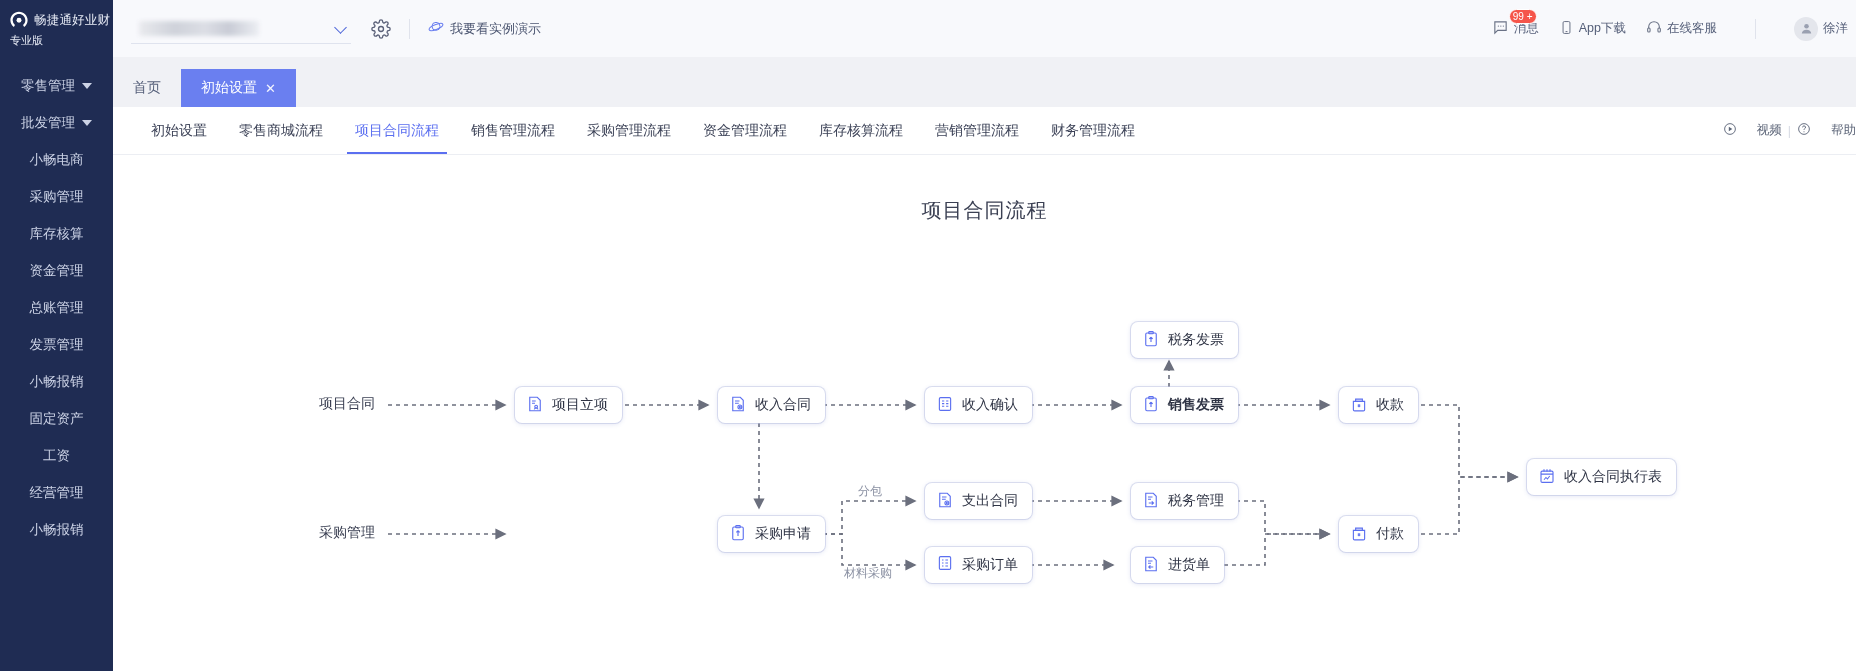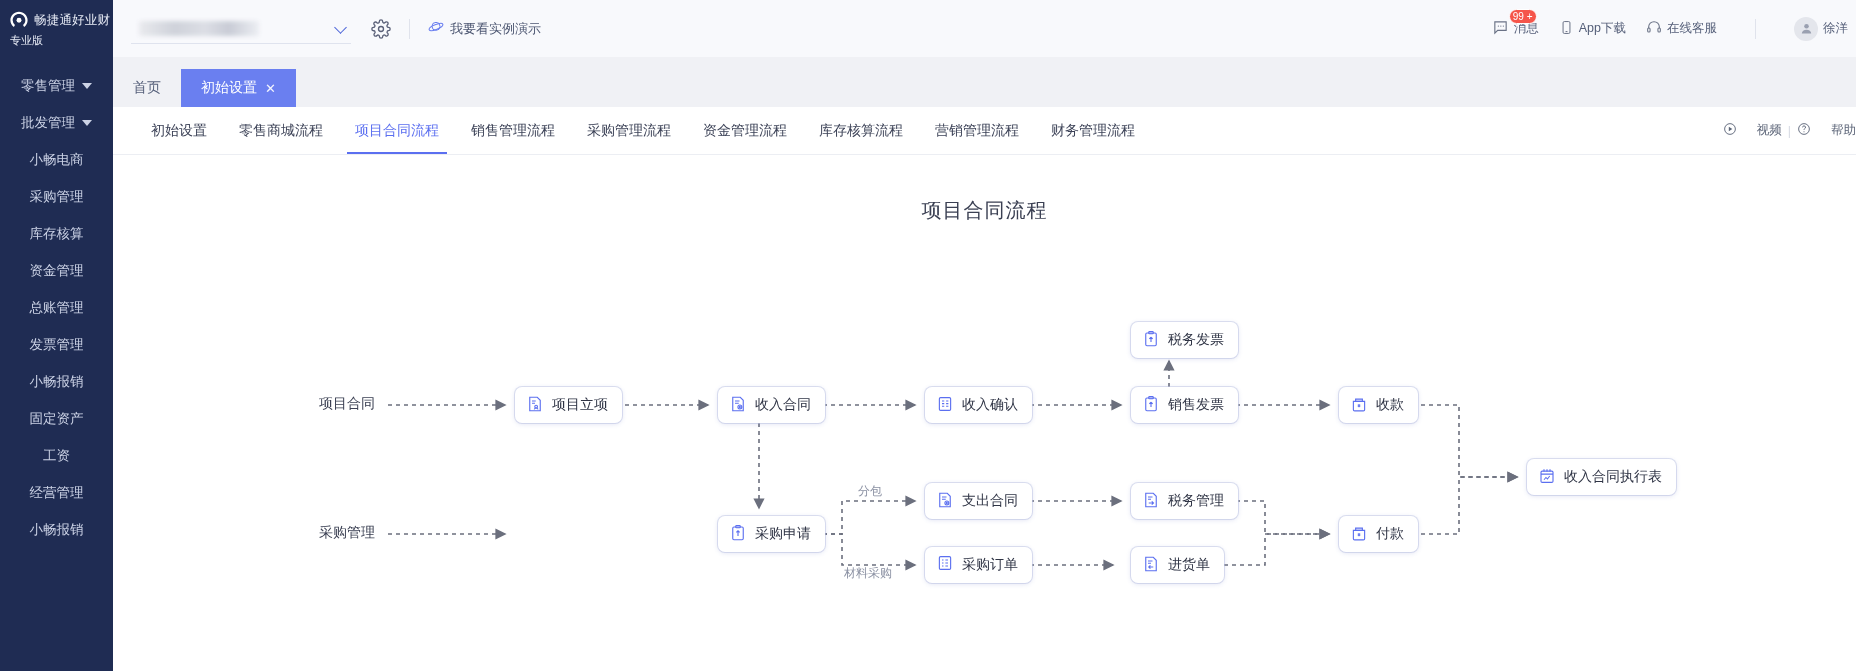--- a/index.html
+++ b/index.html
@@ -426,21 +426,21 @@
       <div class="node" style="left:812px; top:232px;">
         <span>
           <svg viewBox="0 0 24 24" width="18" height="18" fill="none" stroke="#5b6ff0" stroke-width="1.5">
             <rect x="4.5" y="3.5" width="15" height="17" rx="1.6"></rect>
             <path d="M8 8h3M8 11.5h3M8 15h3M13.5 8h3M13.5 11.5h3M13.5 15h3"></path>
           </svg>
         </span>
         <span>收入确认</span>
       </div>
 
-      <div class="node" style="left:1018px; top:232px;">
+      <div class="node" style="left:1018px; top:232px;font-weight:bold;">
         <span>
           <svg viewBox="0 0 24 24" width="18" height="18" fill="none" stroke="#5b6ff0" stroke-width="1.5">
             <rect x="5" y="4" width="14" height="17" rx="1.6"></rect>
             <rect x="9" y="2" width="6" height="3" rx="1"></rect>
             <path d="M12 16V9.5M12 9.5l-2.2 2.3M12 9.5l2.2 2.3"></path>
           </svg>
         </span>
         <span>销售发票</span>
       </div>
 

